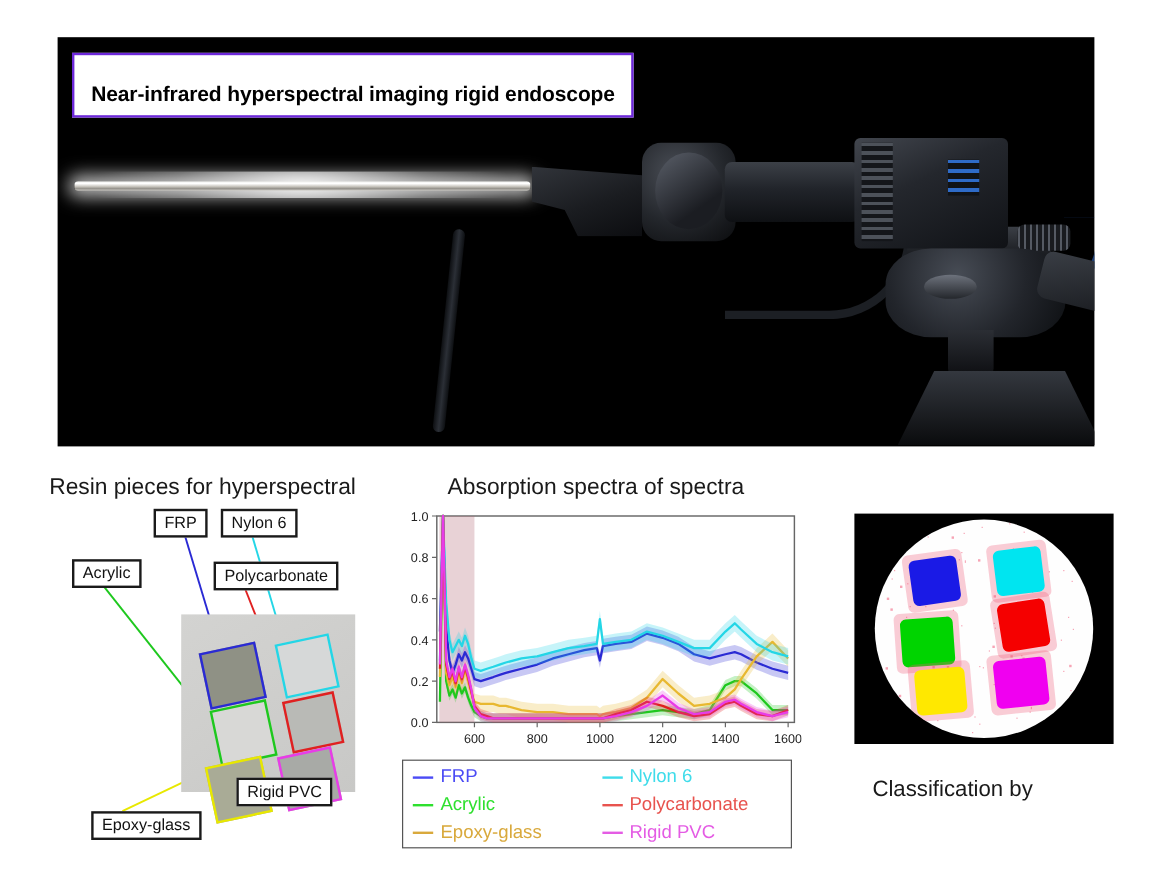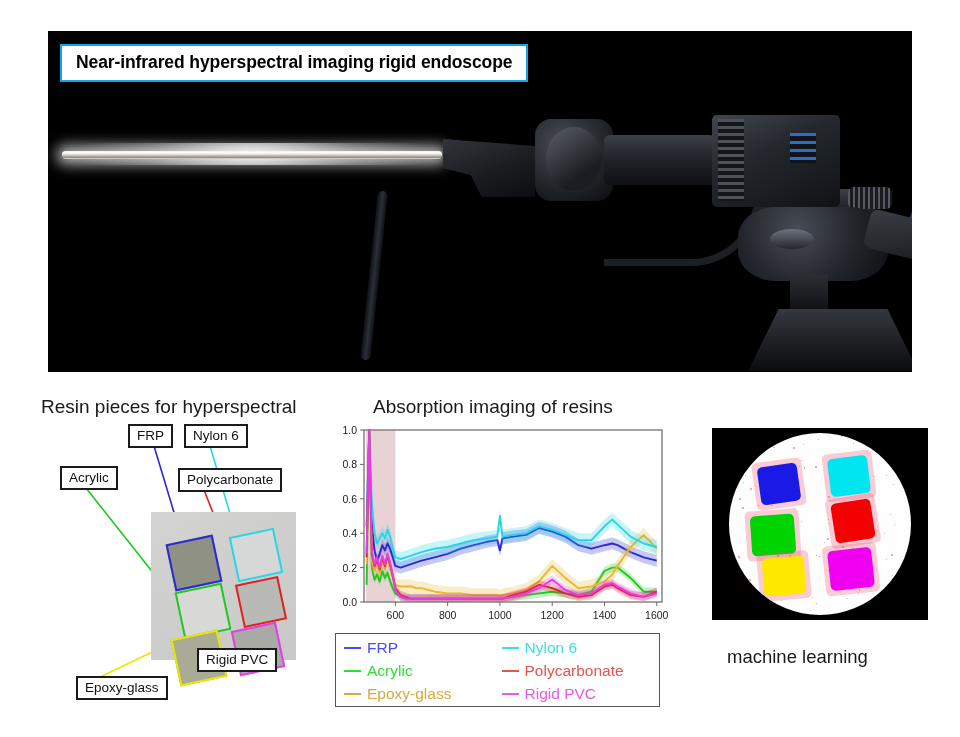--- a/index.html
+++ b/index.html
@@ -90,22 +90,22 @@
     position:absolute;left:742px;top:244px;width:38px;height:40px;border-radius:0 0 8px 8px;
     background:linear-gradient(to bottom,#2b2e34,#0c0d10);
   }
   .tripod-base{
     position:absolute;left:700px;top:278px;width:170px;height:62px;
     background:linear-gradient(to bottom,#34383f,#0a0b0d);
     clip-path:polygon(18% 0,82% 0,100% 100%,0 100%);
   }
   #endoscope-title{
     position:absolute;left:60px;top:44px;
-    background:#ffffff;border:2px solid #0ea5e9;
-    padding:6px 14px 7px 14px;
+    background:#ffffff;border:2px solid #6d28d9;
+    padding:22px 14px 7px 14px;
     font-size:17.5px;font-weight:bold;color:#000;
     letter-spacing:-.1px;white-space:nowrap;z-index:5;
   }
   
   .section-heading{
     position:absolute;font-size:19px;color:#1a1a1a;white-space:nowrap;
   }
   #heading-resin{left:41px;top:396px;}
   #heading-spectra{left:373px;top:396px;}
   
@@ -168,21 +168,21 @@
   <div class="cable-blue"></div>
   <div class="tripod-head"></div>
   <div class="tripod-eye"></div>
   <div class="tripod-arm"></div>
   <div class="tripod-stem"></div>
   <div class="tripod-base"></div>
 </div>
 <div id="endoscope-title">Near-infrared hyperspectral imaging rigid endoscope</div>
 
 <div class="section-heading" id="heading-resin">Resin pieces for hyperspectral</div>
-<div class="section-heading" id="heading-spectra">Absorption imaging of resins</div>
+<div class="section-heading" id="heading-spectra">Absorption spectra of spectra</div>
 
 <div id="resin-panel">
   <svg id="leader-svg" width="300" height="285" style="position:absolute;left:0;top:0;">
       <line x1="114" y1="22" x2="142" y2="115" stroke="#2a2ad4" stroke-width="1.6"></line>
       <line x1="170" y1="22" x2="196" y2="110" stroke="#24d6e6" stroke-width="1.6"></line>
       <line x1="46" y1="64" x2="122" y2="160" stroke="#1ec81e" stroke-width="1.6"></line>
       <line x1="164" y1="66" x2="202" y2="162" stroke="#e02020" stroke-width="1.6"></line>
       <line x1="62" y1="252" x2="125" y2="222" stroke="#e8e800" stroke-width="1.6"></line>
       <line x1="183" y1="224" x2="200" y2="208" stroke="#e83ce8" stroke-width="1.6"></line>
     </svg>
@@ -404,14 +404,14 @@
       <div class="blob" style="left: 22px; top: 82px; width: 44px; height: 40px; transform: rotate(-4deg); background: rgb(0, 212, 0);"></div>
       <div class="blob" style="left: 99px; top: 63px; width: 50px; height: 50px; transform: rotate(-9deg); background: rgb(240, 90, 120); opacity: 0.3;"></div>
       <div class="blob" style="left: 104px; top: 68px; width: 40px; height: 40px; transform: rotate(-9deg); background: rgb(245, 0, 0);"></div>
       <div class="blob" style="left: 29px; top: 119px; width: 52px; height: 48px; transform: rotate(-5deg); background: rgb(240, 90, 120); opacity: 0.3;"></div>
       <div class="blob" style="left: 34px; top: 124px; width: 42px; height: 38px; transform: rotate(-5deg); background: rgb(255, 232, 0);"></div>
       <div class="blob" style="left: 95px; top: 111px; width: 54px; height: 50px; transform: rotate(-6deg); background: rgb(240, 90, 120); opacity: 0.3;"></div>
       <div class="blob" style="left: 100px; top: 116px; width: 44px; height: 40px; transform: rotate(-6deg); background: rgb(240, 0, 240);"></div>
     </div>
 </div>
 <div id="class-caption">
-    <div>machine learning</div>
+    <div>Classification by</div>
   </div>
 
 </body></html>

